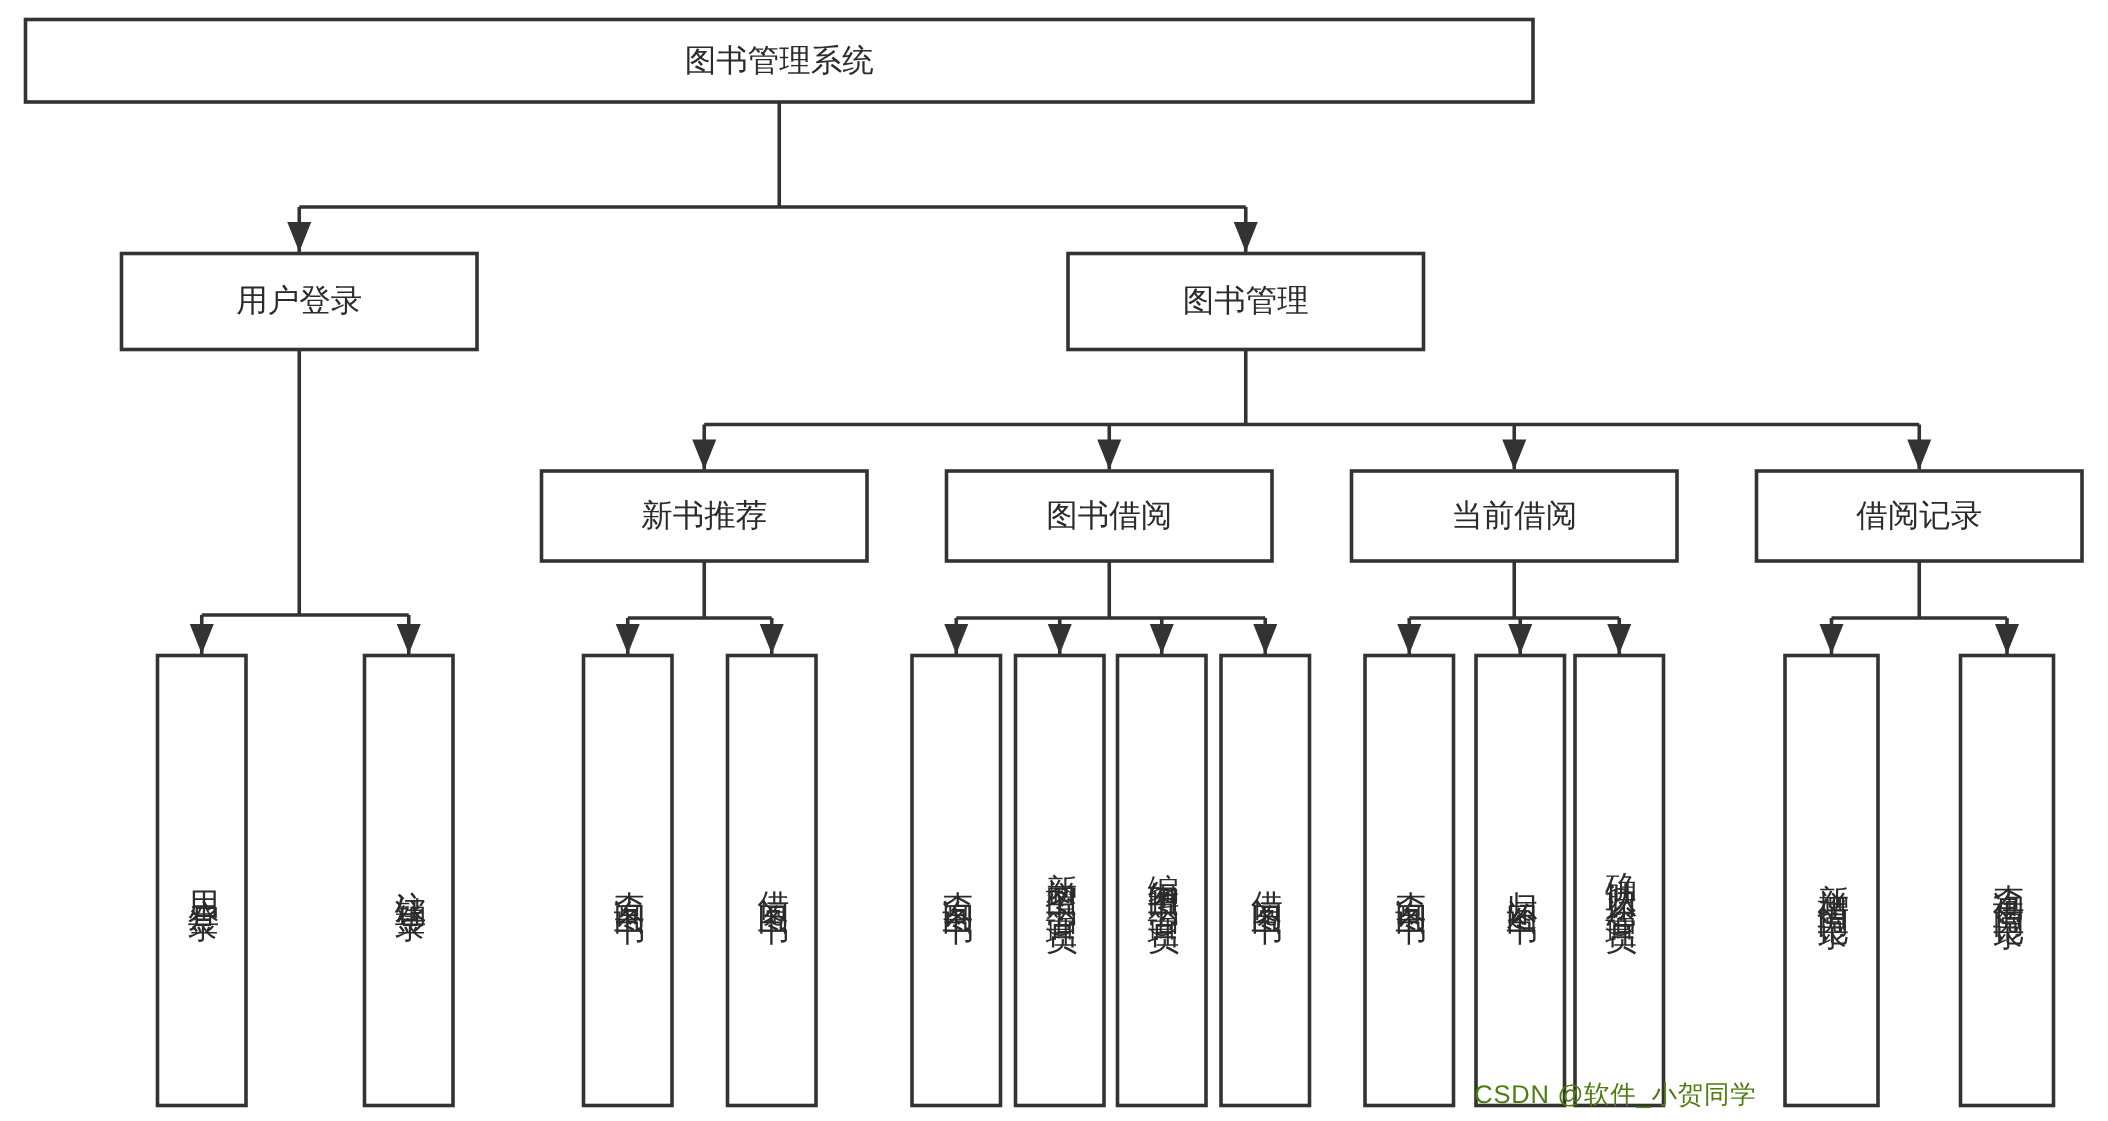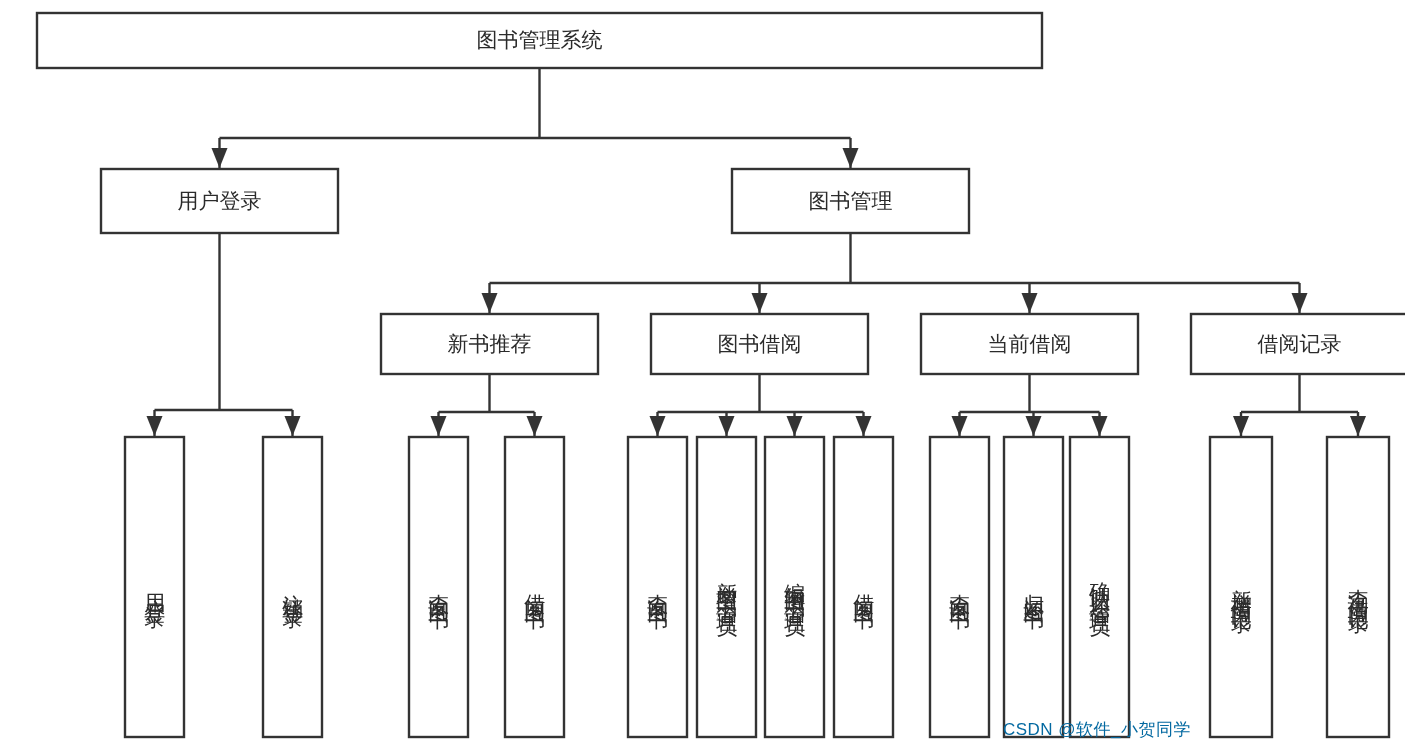--- a/index.html
+++ b/index.html
@@ -11,21 +11,20 @@
     width: 1405px;
     height: 747px;
     font-family: "Liberation Sans", "DejaVu Sans", sans-serif;
     overflow: hidden;
     position: relative;
   }
   #diagram-root {
     position: relative;
     width: 1179px;
     height: 747px;
-    margin-left: 20px;
   }
   svg#tree-svg {
     position: absolute;
     left: 0;
     top: 0;
     width: 1405px;
     height: 747px;
   }
   .node-box {
     fill: #ffffff;
@@ -63,21 +62,21 @@
     color: #2b2b2b;
     white-space: nowrap;
     pointer-events: none;
   }
   .watermark {
     position: absolute;
     right: 8px;
     bottom: 6px;
     font-family: "Liberation Sans", "DejaVu Sans", sans-serif;
     font-size: 17px;
-    color: #0369a1;
+    color: #4d7c0f;
     letter-spacing: 0.5px;
     white-space: nowrap;
   }
 </style>
 </head>
 <body>
 
 <div id="diagram-root">
 
   <svg id="tree-svg" viewBox="0 0 1405 747">

